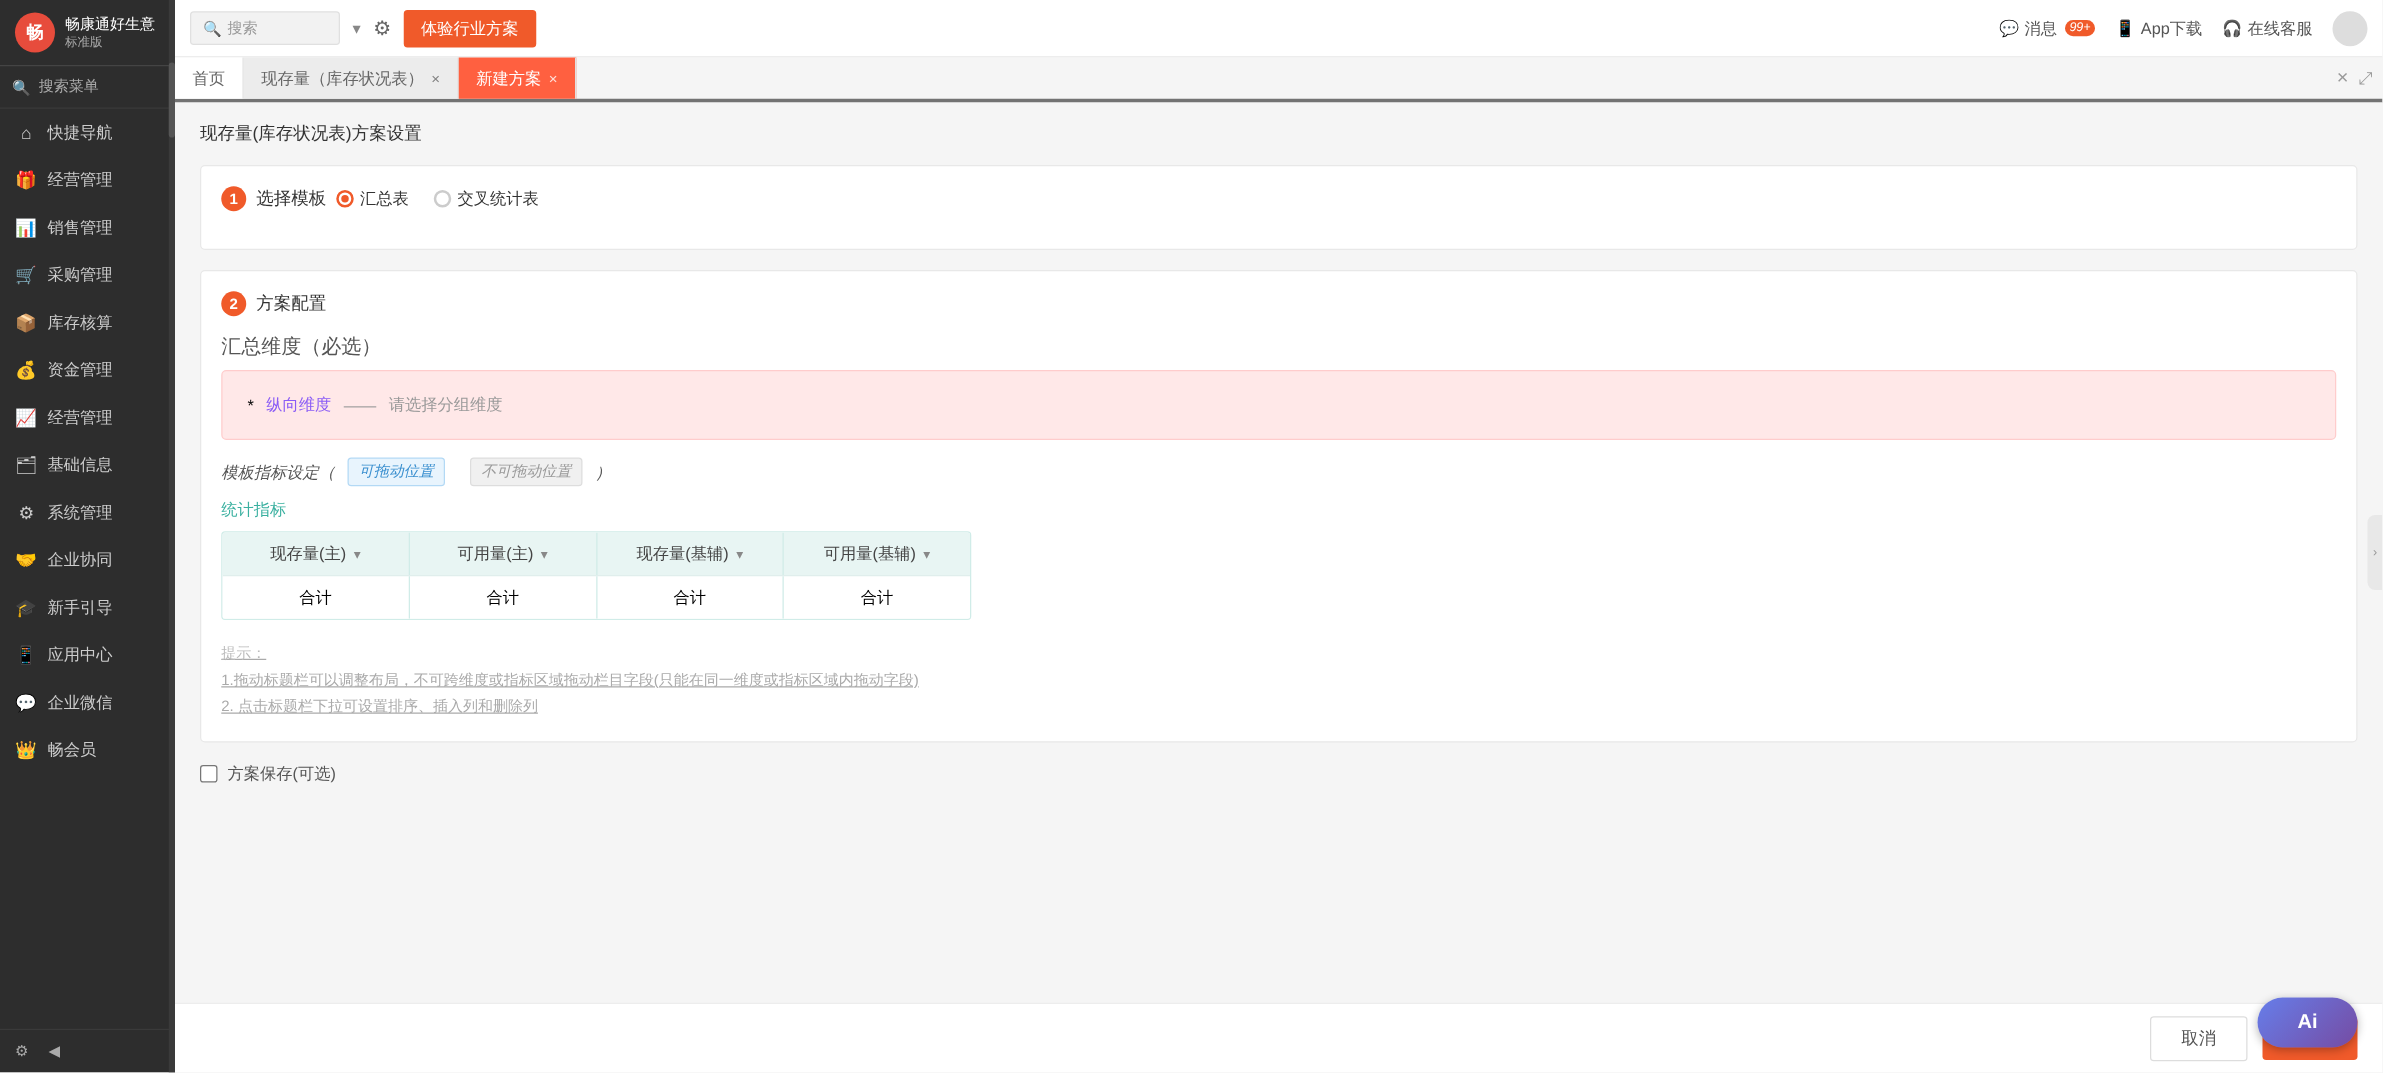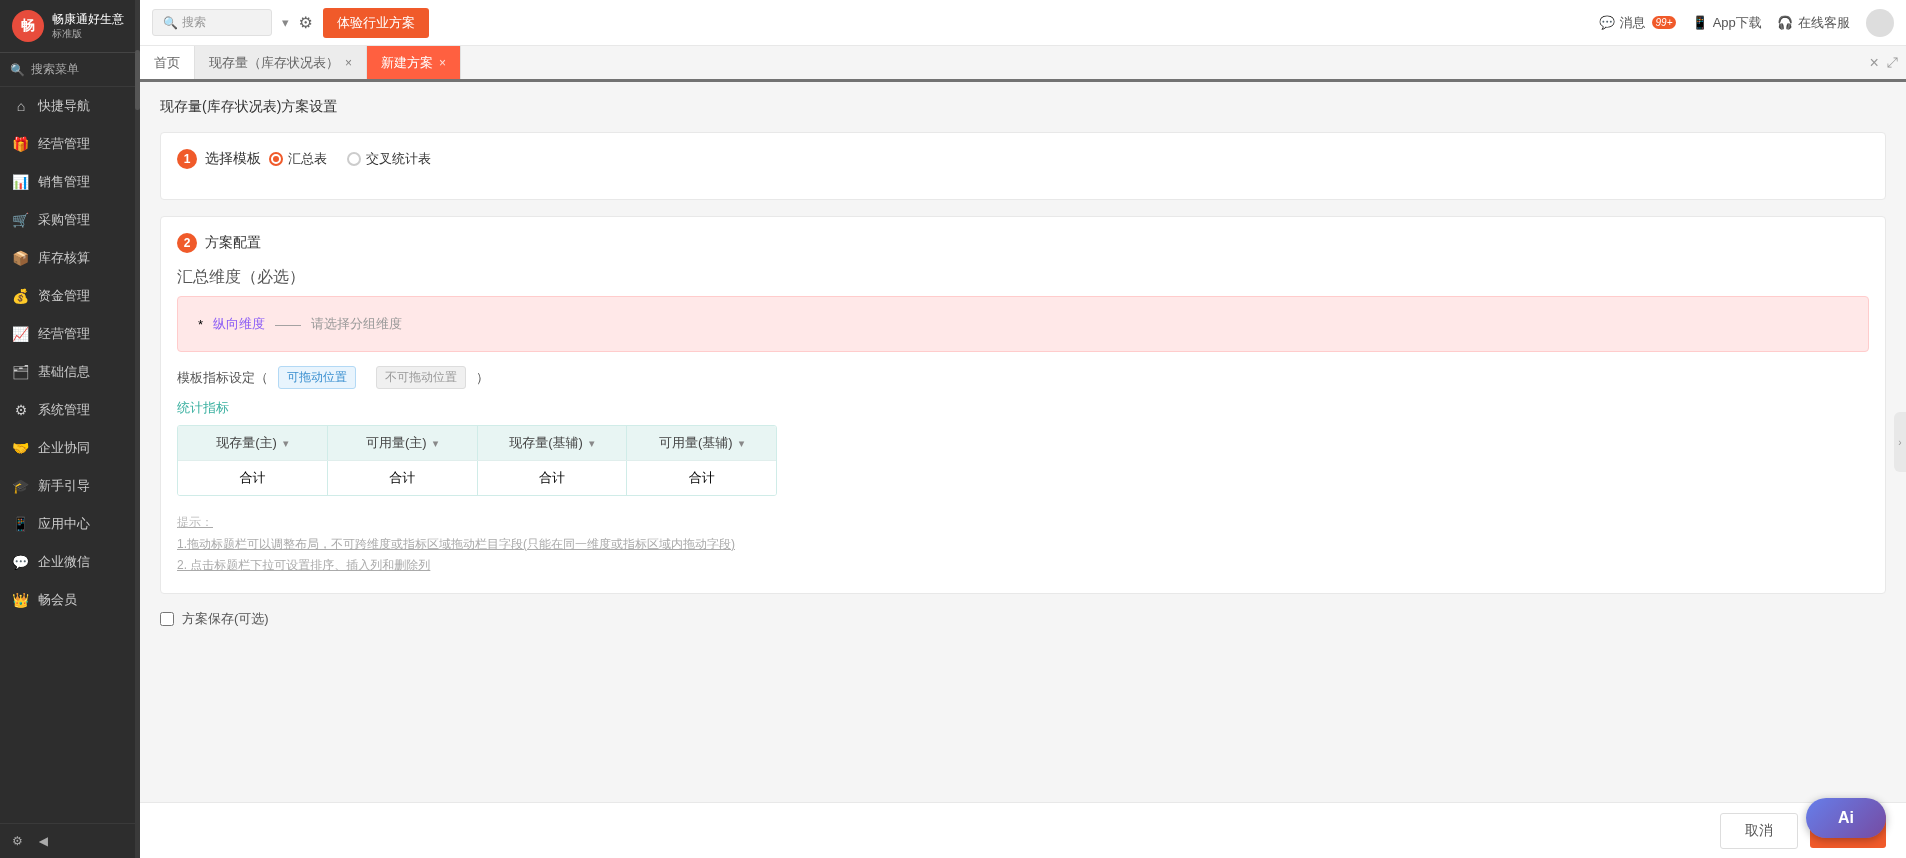--- a/index.html
+++ b/index.html
@@ -254,21 +254,21 @@
     .dimension-row {
       display: flex;
       align-items: center;
       gap: 10px;
       font-size: 13px;
     }
     .dim-label { color: #8b5cf6; font-weight: 500; }
     .dim-dash { color: #999; }
     .dim-placeholder { color: #999; }
 
-    .indicator-section { margin-top: 14px; }
+    .indicator-section { margin-top: 14px; font-style: italic; }
     .indicator-label { font-size: 13px; color: #555; margin-bottom: 8px; display: flex; align-items: center; gap: 10px; }
 
     .draggable-badge {
       display: inline-flex;
       align-items: center;
       background: #e8f4fd;
       border: 1px solid #b3d9f5;
       border-radius: 3px;
       padding: 2px 8px;
       font-size: 12px;

